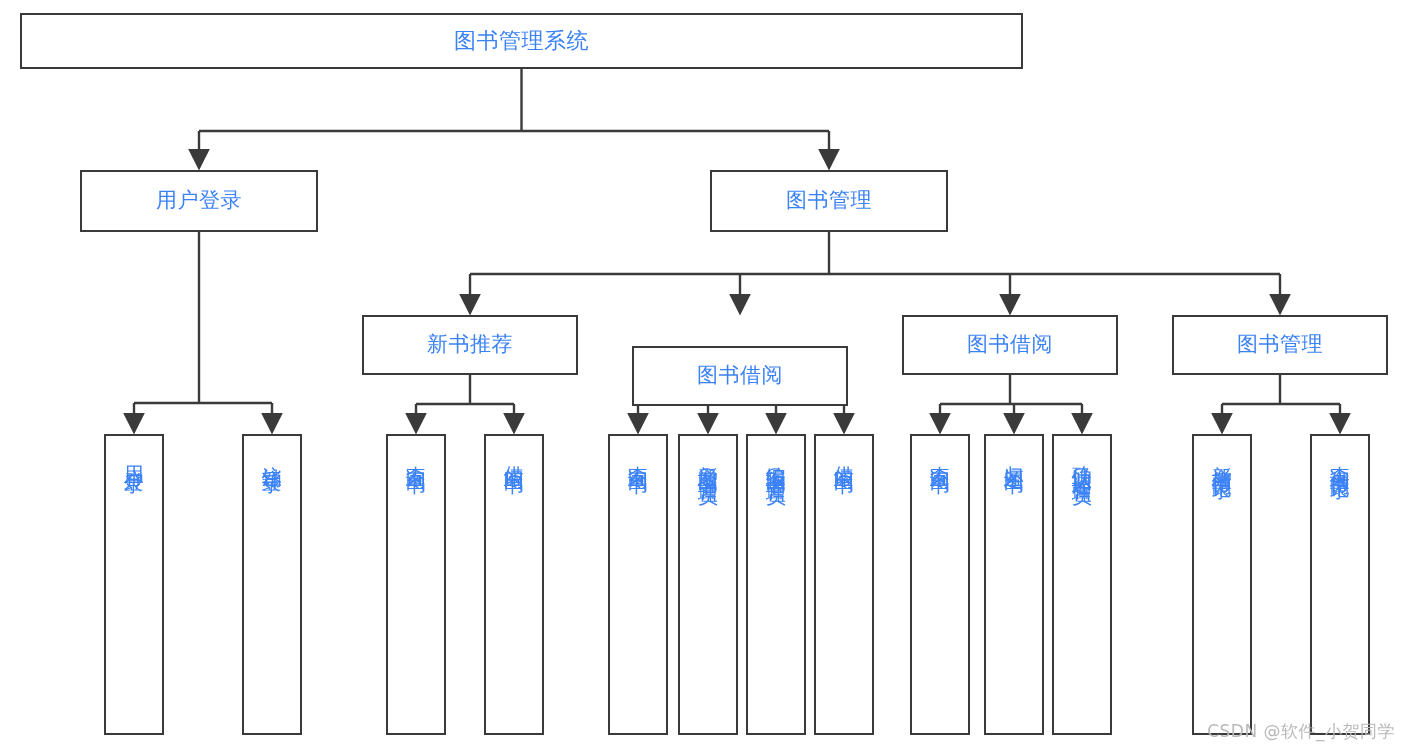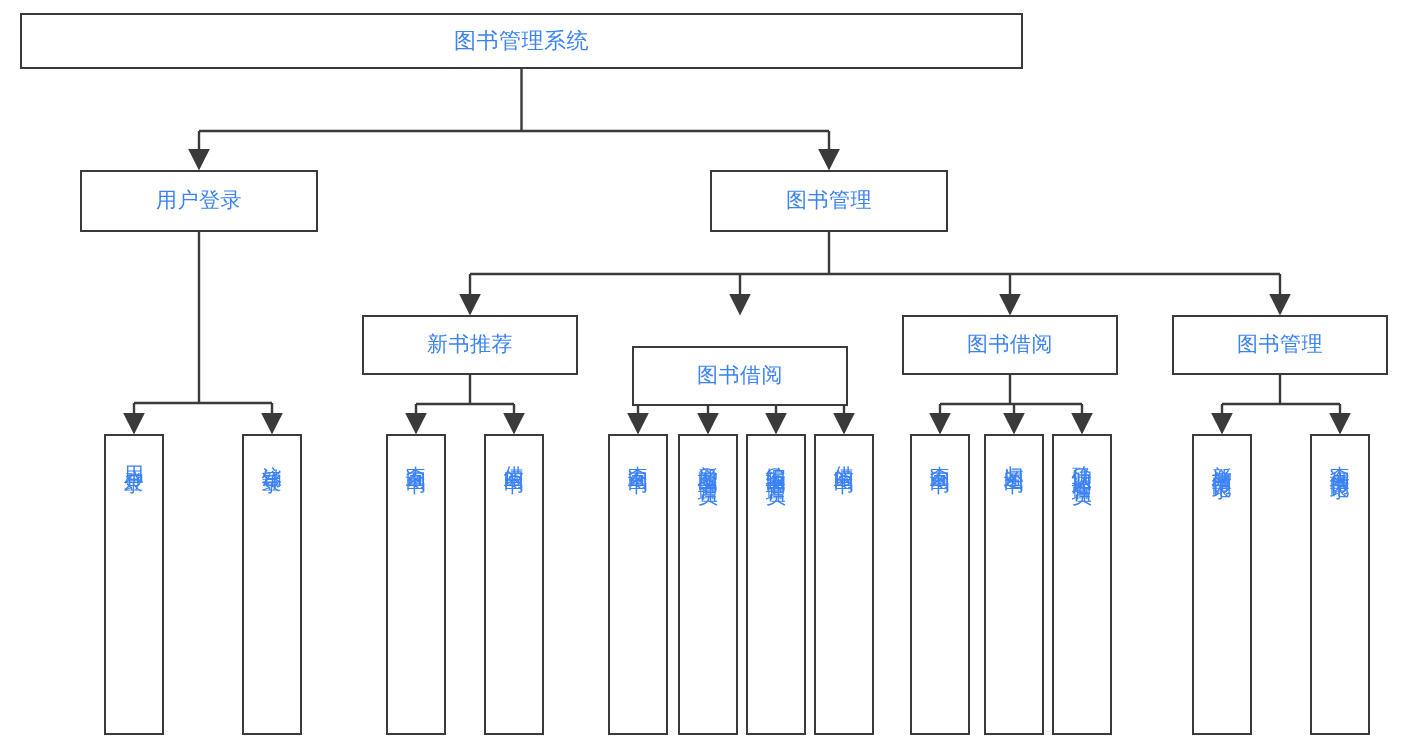--- a/index.html
+++ b/index.html
@@ -166,13 +166,14 @@
       <div class="node v" style="left: 1052px; top: 434px; width: 60px; height: 301px;">
         <span class="lbl">确认归还（管理员）</span>
       </div>
       <div class="node v" style="left: 1192px; top: 434px; width: 60px; height: 301px;">
         <span class="lbl">新增借阅记录</span>
       </div>
       <div class="node v" style="left: 1310px; top: 434px; width: 60px; height: 301px;">
         <span class="lbl">查询借阅记录</span>
       </div>
     </div>
+  <div class="watermark">CSDN @软件_小贺同学</div>
 </div>
 
 </body></html>

